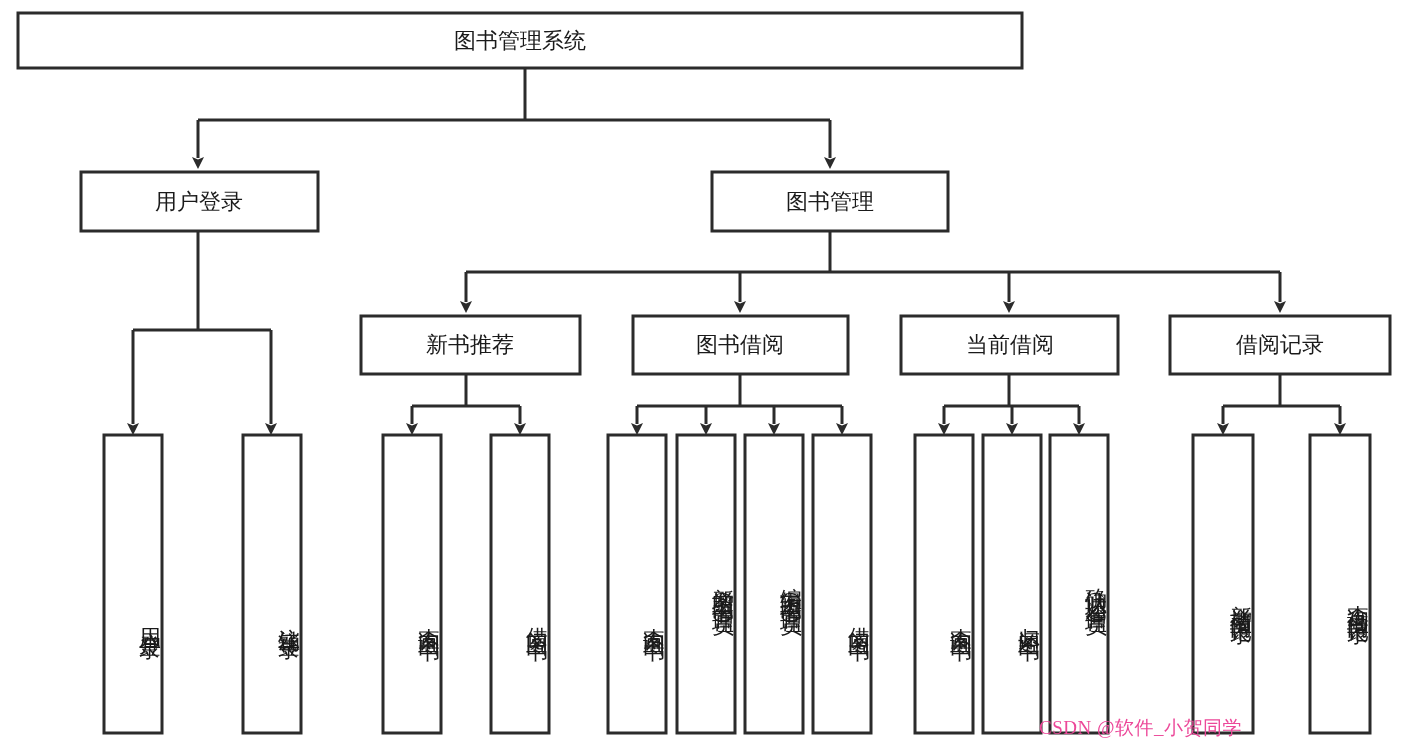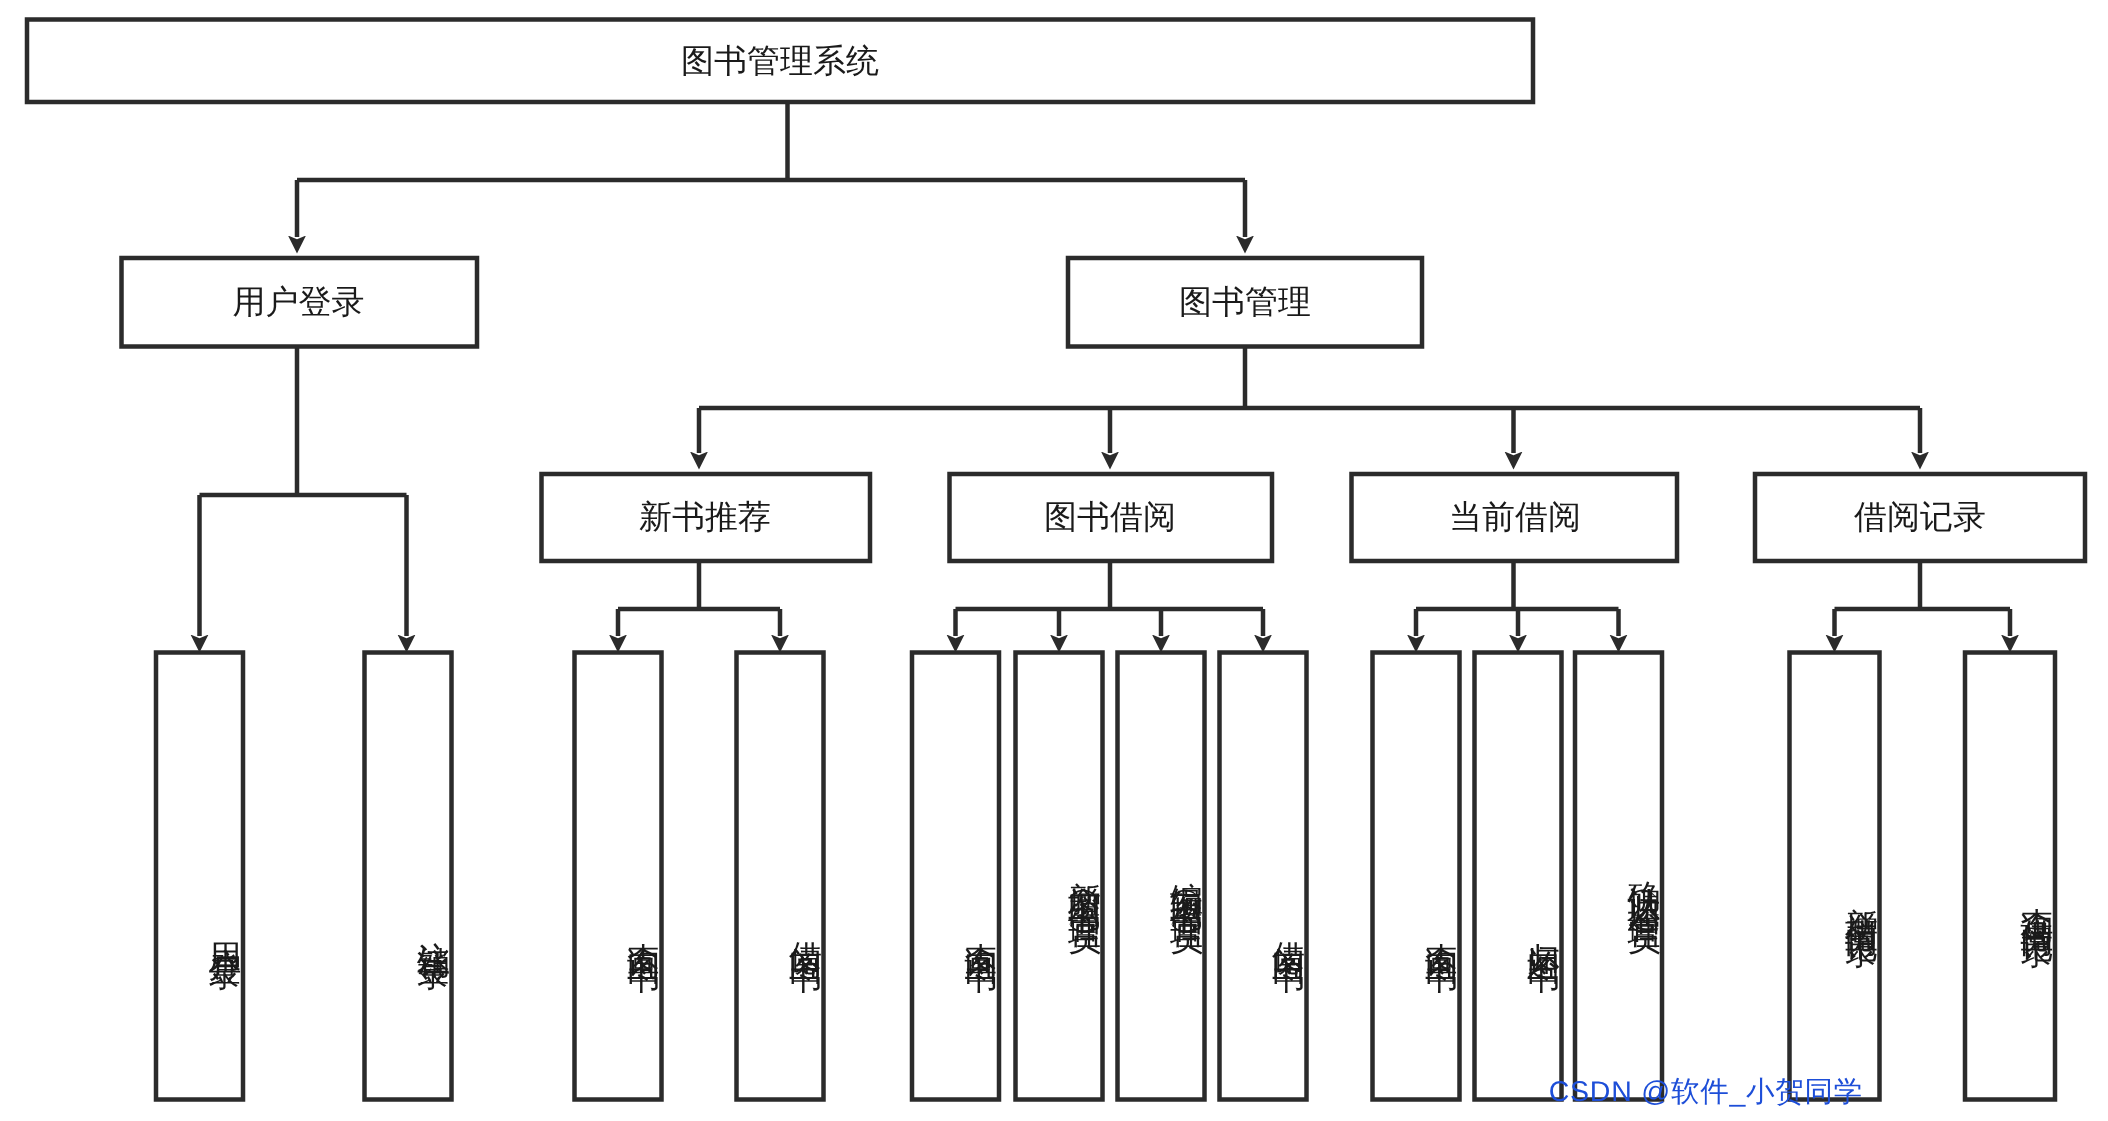--- a/index.html
+++ b/index.html
@@ -61,23 +61,23 @@
     display: flex;
     align-items: flex-start;
     justify-content: center;
     white-space: nowrap;
     pointer-events: none;
   }
   .watermark {
     position: absolute;
     right: 8px;
     bottom: 6px;
-    font-family: Liberation Sans, sans-serif;
+    font-family: Liberation Serif, serif;
     font-size: 19px;
-    color: #1d4ed8;
+    color: #ec4899;
     white-space: nowrap;
     letter-spacing: 0.5px;
   }
 </style>
 </head>
 <body>
 
 <div id="diagram-root">
 
   <svg class="diagram" viewBox="0 0 1405 747">

